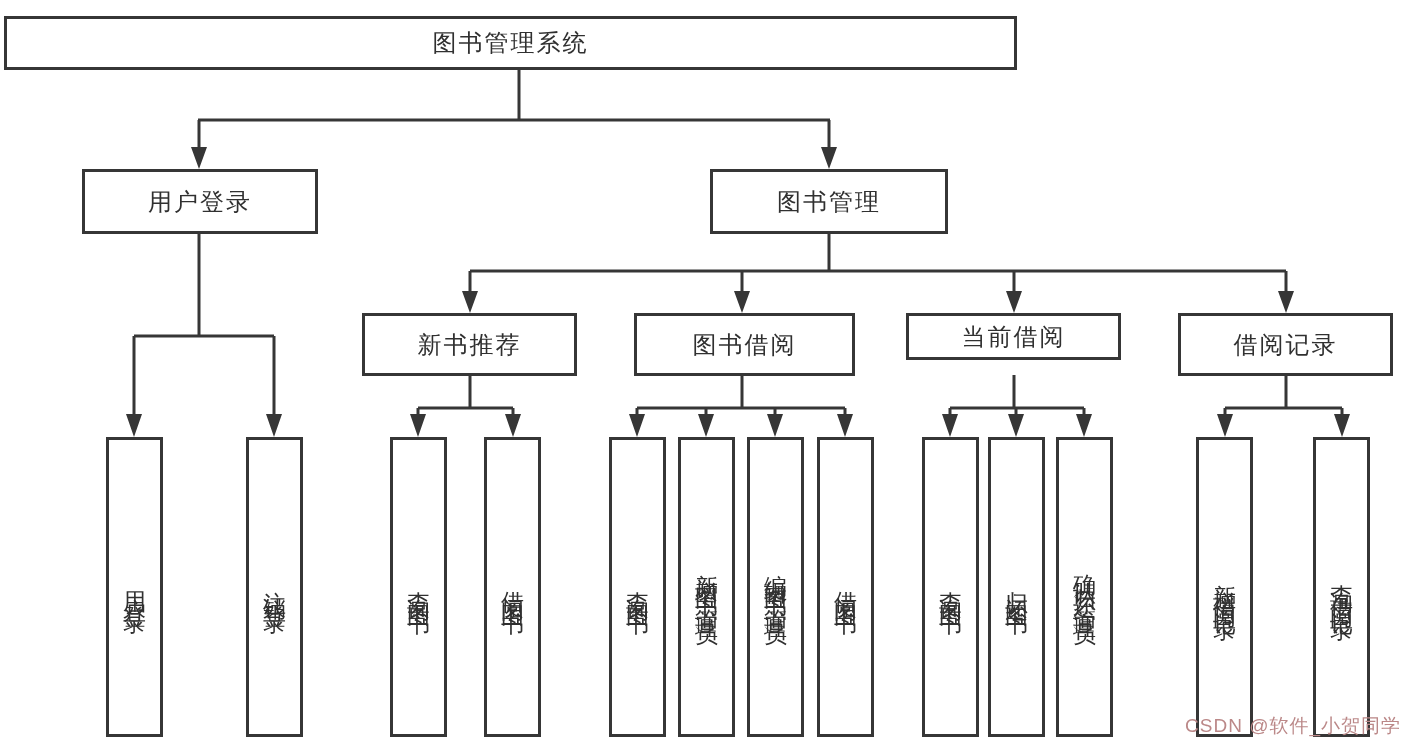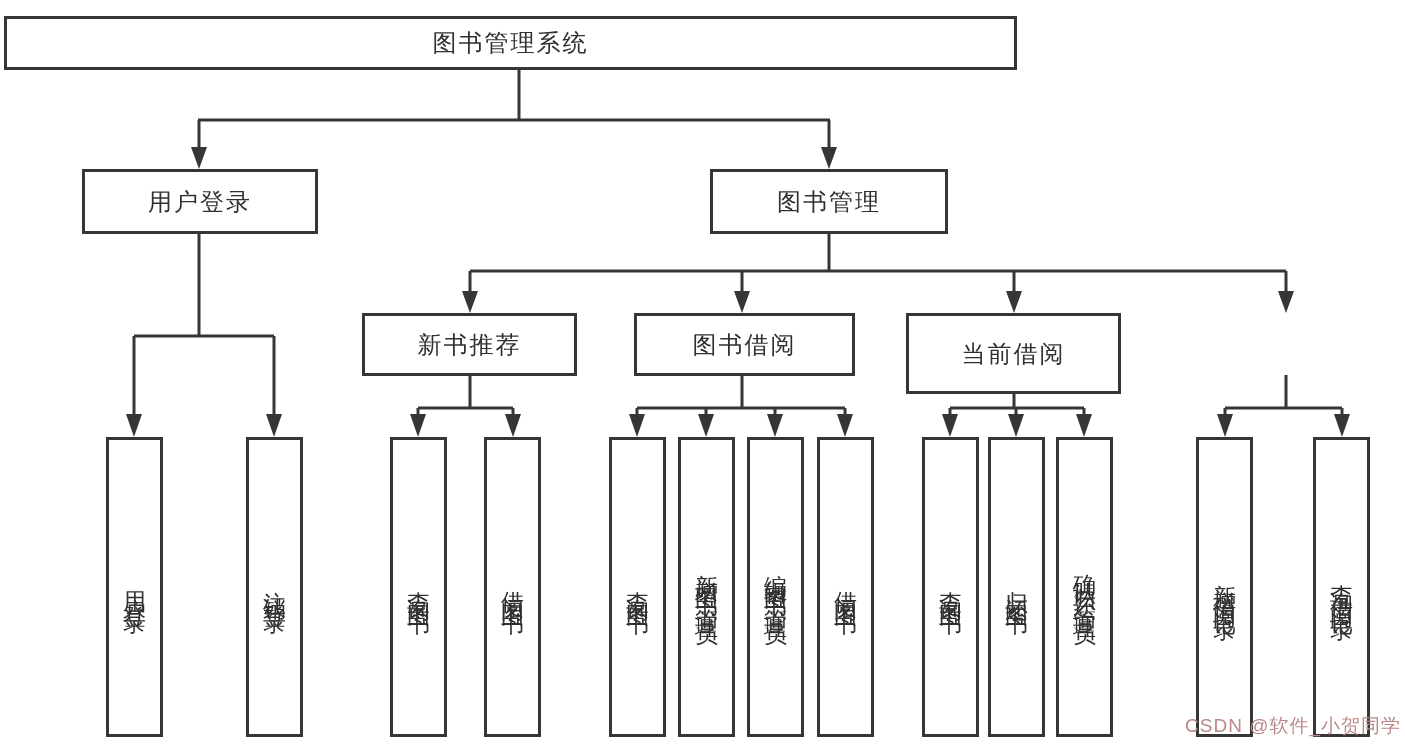--- a/index.html
+++ b/index.html
@@ -112,22 +112,25 @@
   <div class="node hnode" style="left:710px;top:169px;width:238px;height:65px">
     <span>图书管理</span>
   </div>
 
   <div class="node hnode" style="left:362px;top:313px;width:215px;height:63px">
     <span>新书推荐</span>
   </div>
   <div class="node hnode" style="left:634px;top:313px;width:221px;height:63px">
     <span>图书借阅</span>
   </div>
-  <div class="node hnode" style="left:906px;top:313px;width:215px;height:81px">
+  <div class="node hnode" style="left:906px;top:313px;width:215px;height:47px">
     <span>当前借阅</span>
+  </div>
+  <div class="node hnode" style="left:1178px;top:313px;width:215px;height:63px">
+    <span>借阅记录</span>
   </div>
 
   <div class="node leaf" style="left:106px;top:437px">
     <span class="vtext">用户登录</span>
   </div>
   <div class="node leaf" style="left:246px;top:437px">
     <span class="vtext">注销登录</span>
   </div>
 
   <div class="node leaf" style="left:390px;top:437px">

